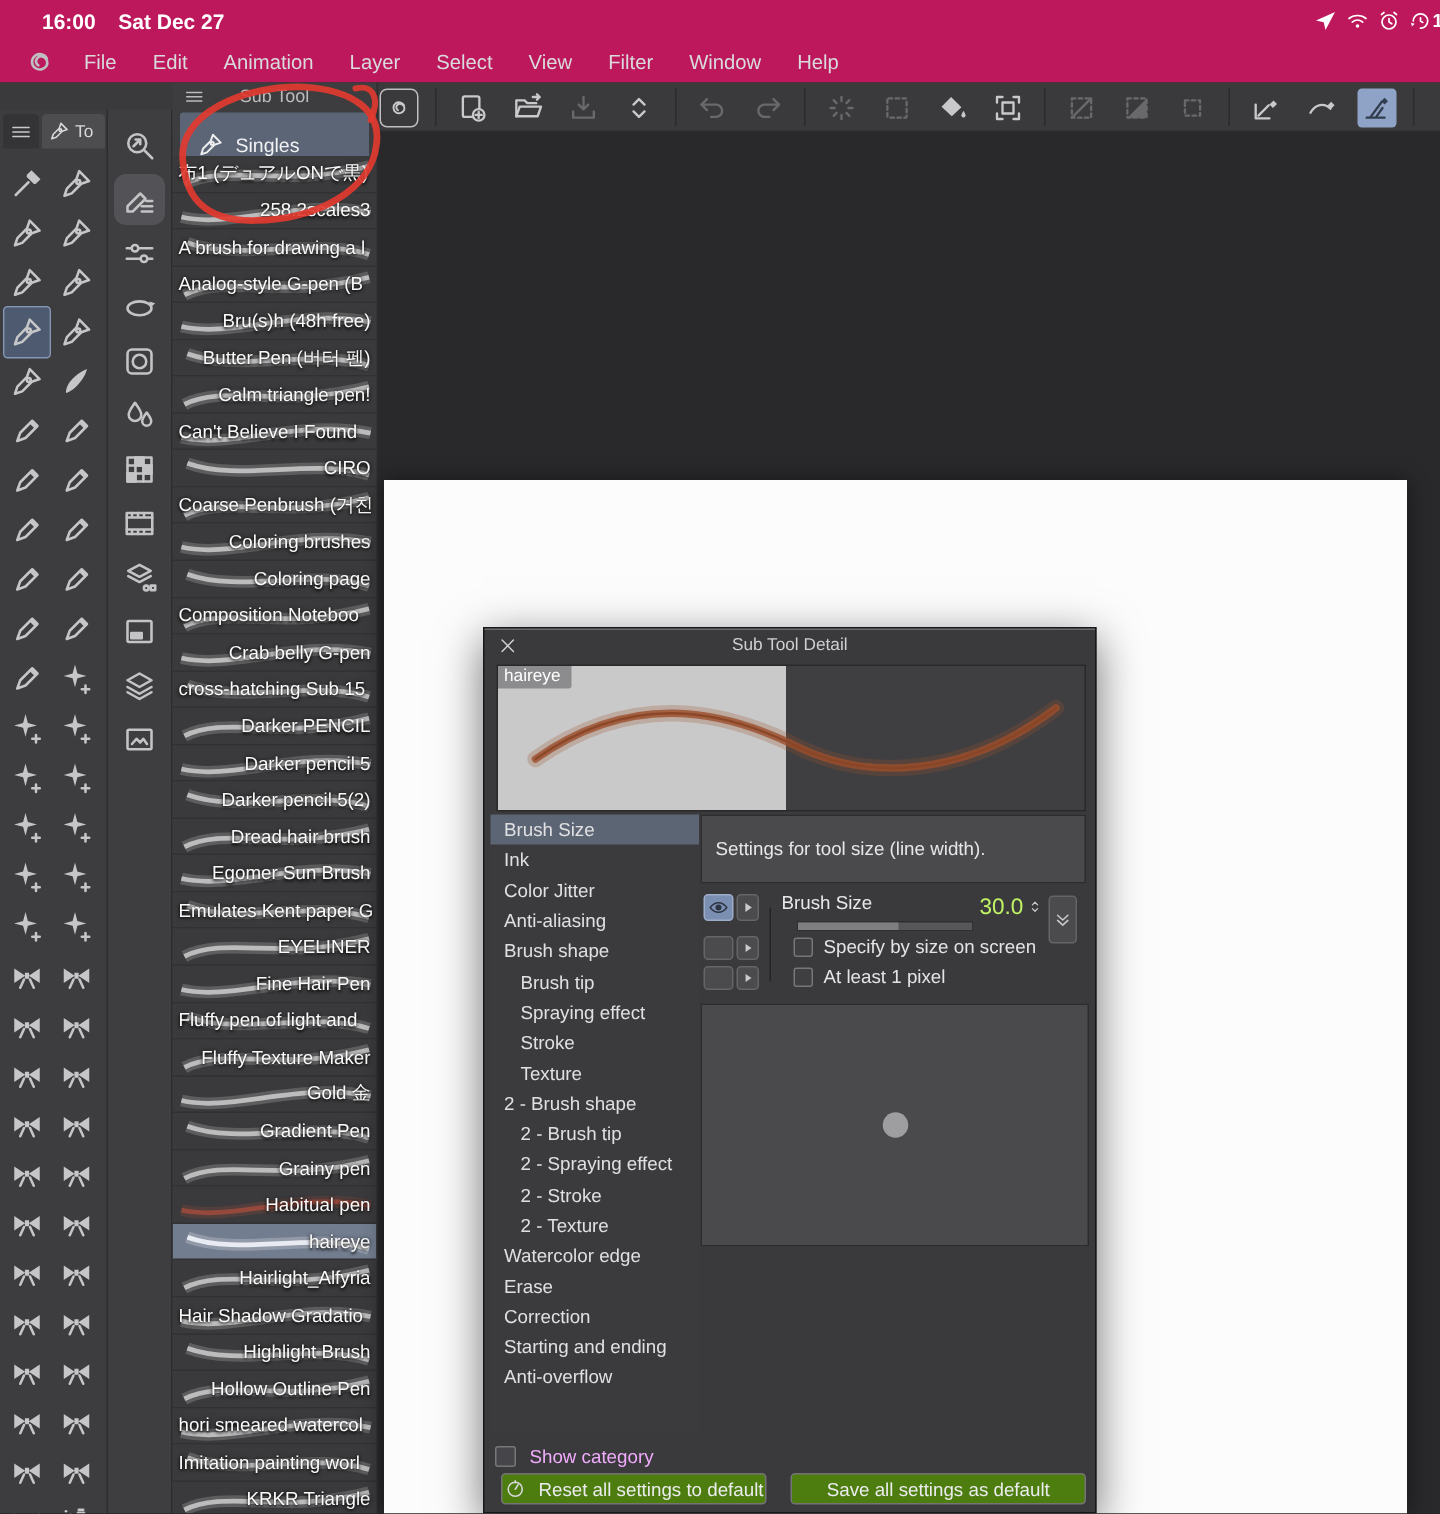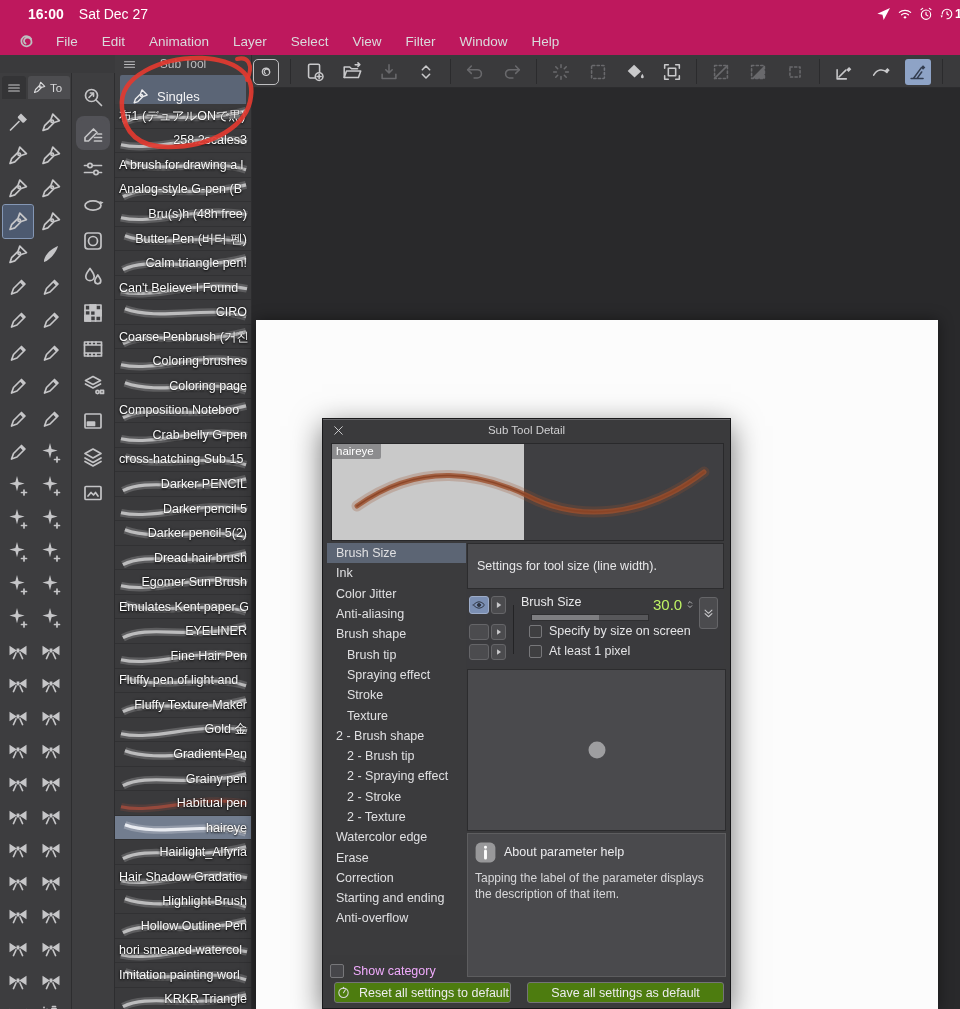--- a/index.html
+++ b/index.html
@@ -4,21 +4,21 @@
 <style>
   html,body{margin:0;padding:0}
   body{width:960px;height:1009px;position:relative;overflow:hidden;background:#29292b;
        font-family:"Liberation Sans",sans-serif;-webkit-font-smoothing:antialiased}
   .ic{display:block;width:100%;height:100%;fill:none;stroke:currentColor;stroke-width:1.7;
       stroke-linecap:round;stroke-linejoin:round}
   
   .header{position:absolute;left:0;top:0;width:960px;height:55px;background:#be185d}
   .statusrow{height:27px;display:flex;align-items:center;color:#fff}
   .time{font-weight:bold;font-size:14px;margin-left:28px}
-  .date{font-weight:normal;font-size:14px;margin-left:15px}
+  .date{font-weight:bold;font-size:14px;margin-left:15px}
   .status-right{margin-left:auto;display:flex;align-items:center;gap:5px;color:#fff;margin-right:0}
   .sic{width:16px;height:16px;color:#fff}
   .battery{font-size:12.5px;font-weight:bold;margin-right:-2px}
   .menurow{height:28px;display:flex;align-items:center;color:#dadadc;font-size:13.5px}
   .applogo{width:25px;height:25px;margin-left:14px;color:#bfbfc1}
   .menu-item{margin-left:24px;white-space:nowrap}
   .menu-item:first-of-type{margin-left:17px}
   
   .toolbar{position:absolute;left:0;top:55px;width:960px;height:33px;background:#3a3a3c;
            border-bottom:1px solid #2c2c2e;box-sizing:border-box}
@@ -1108,30 +1108,20 @@
         </svg>
       </div>
     <div class="chk" style="left:62px;top:54px"></div>
     <span class="chk-label" style="left:82px;top:53px">At least 1 pixel</span>
   </div>
 
   <div class="dot-box">
     <div class="dot"></div>
   </div>
 
-  <div class="help-box">
-    <span class="help-icon">
-        <svg class="ic " viewBox="0 0 24 24">
-          <rect x="2.5" y="2.5" width="19" height="19" rx="5" fill="#98989a" stroke="none"></rect>
-          <path d="M12 6.8v.3M12 10.6V17.4" stroke="#fcfcfc" stroke-width="2.8"></path>
-        </svg>
-      </span>
-    <span class="help-title">About parameter help</span>
-    <div class="help-body">Tapping the label of the parameter displays the description of that item.</div>
-  </div>
 
   <div class="show-cat">
     <span class="box"></span>
     <span>Show category</span>
   </div>
   <div class="dlg-btn" id="btn-reset">
     <span class="reset-ic">
         <svg class="ic " viewBox="0 0 24 24">
           <circle cx="12" cy="12.5" r="7.5"></circle>
           <path d="M12 12.5l3-4.8M12 3.5v2"></path>

